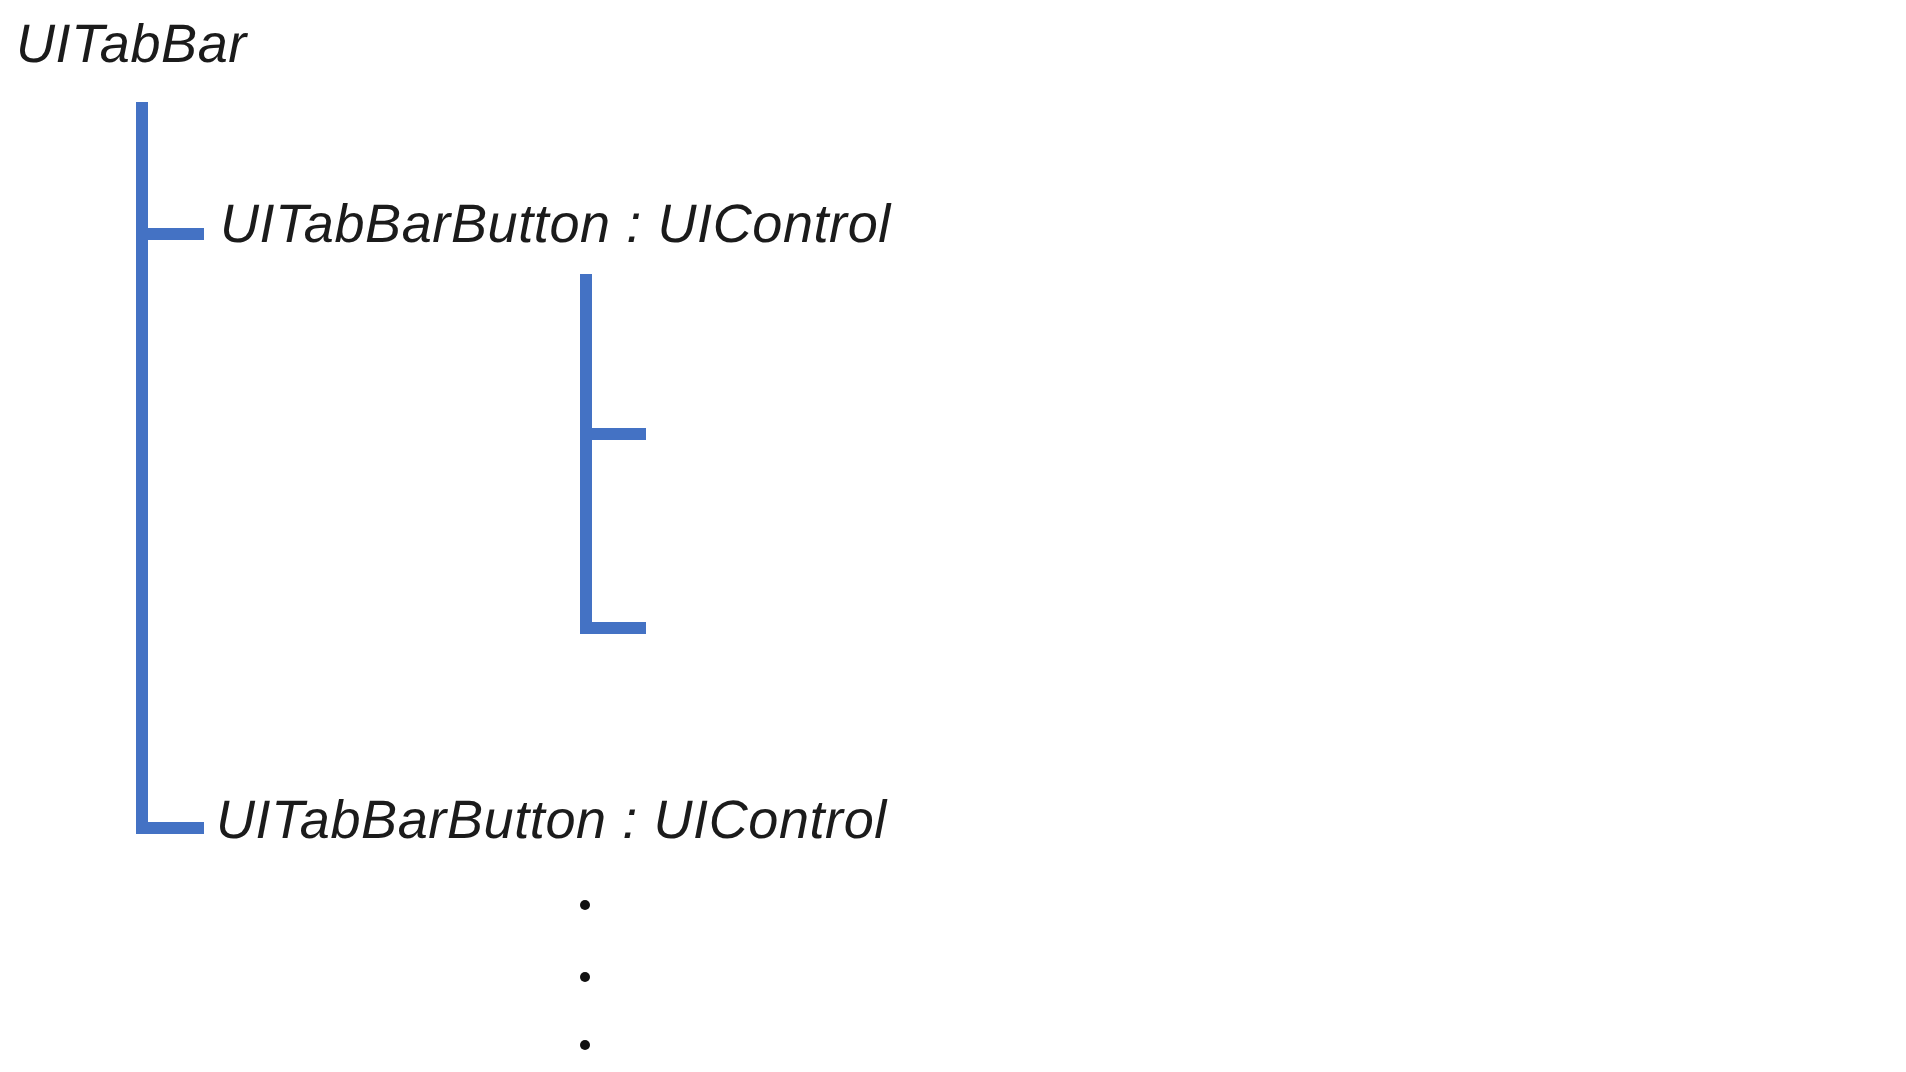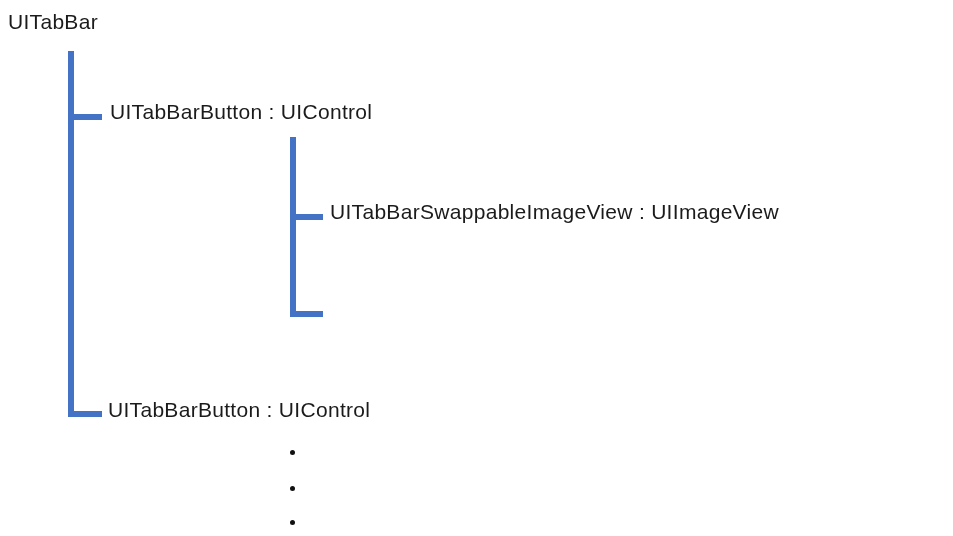--- a/index.html
+++ b/index.html
@@ -10,25 +10,26 @@
   .canvas {
     position: relative;
     width: 953px;
     height: 536px;
     background: var(--bg, #ffffff);
     overflow: hidden;
     font-family: "Liberation Sans", "DejaVu Sans", sans-serif;
   }
   .node {
     position: absolute;
-    font-size: 21px;
+    font-size: 27px;
     line-height: 32px;
     letter-spacing: 0.3px;
     color: var(--text, #1b1b1b);
     white-space: nowrap;
+    font-style: italic;
   }
   .tline {
     position: absolute;
     background: var(--accent, #4472C4);
   }
   .tline.v { width: 6px; }
   .tline.h { height: 6px; }
   .dot {
     position: absolute;
     width: 5px;
@@ -45,21 +46,20 @@
   <div class="node" style="left:8px; top:6px;">UITabBar</div>
 
   <div class="tline v" style="left:68px; top:51px; height:366px;"></div>
 
   <div class="tline h" style="left:71px; top:114px; width:31px;"></div>
   <div class="node" style="left:110px; top:96px;">UITabBarButton : UIControl</div>
 
   <div class="tline v" style="left:290px; top:137px; height:180px;"></div>
 
   <div class="tline h" style="left:293px; top:214px; width:30px;"></div>
-  <div class="node" style="left:330px; top:196px;">UITabBarSwappableImageView : UIImageView</div>
 
   <div class="tline h" style="left:290px; top:311px; width:33px;"></div>
 
   <div class="tline h" style="left:68px; top:411px; width:34px;"></div>
   <div class="node" style="left:108px; top:394px;">UITabBarButton : UIControl</div>
 
   <div class="dot" style="left:290px; top:450px;"></div>
   <div class="dot" style="left:290px; top:486px;"></div>
   <div class="dot" style="left:290px; top:520px;"></div>
 

